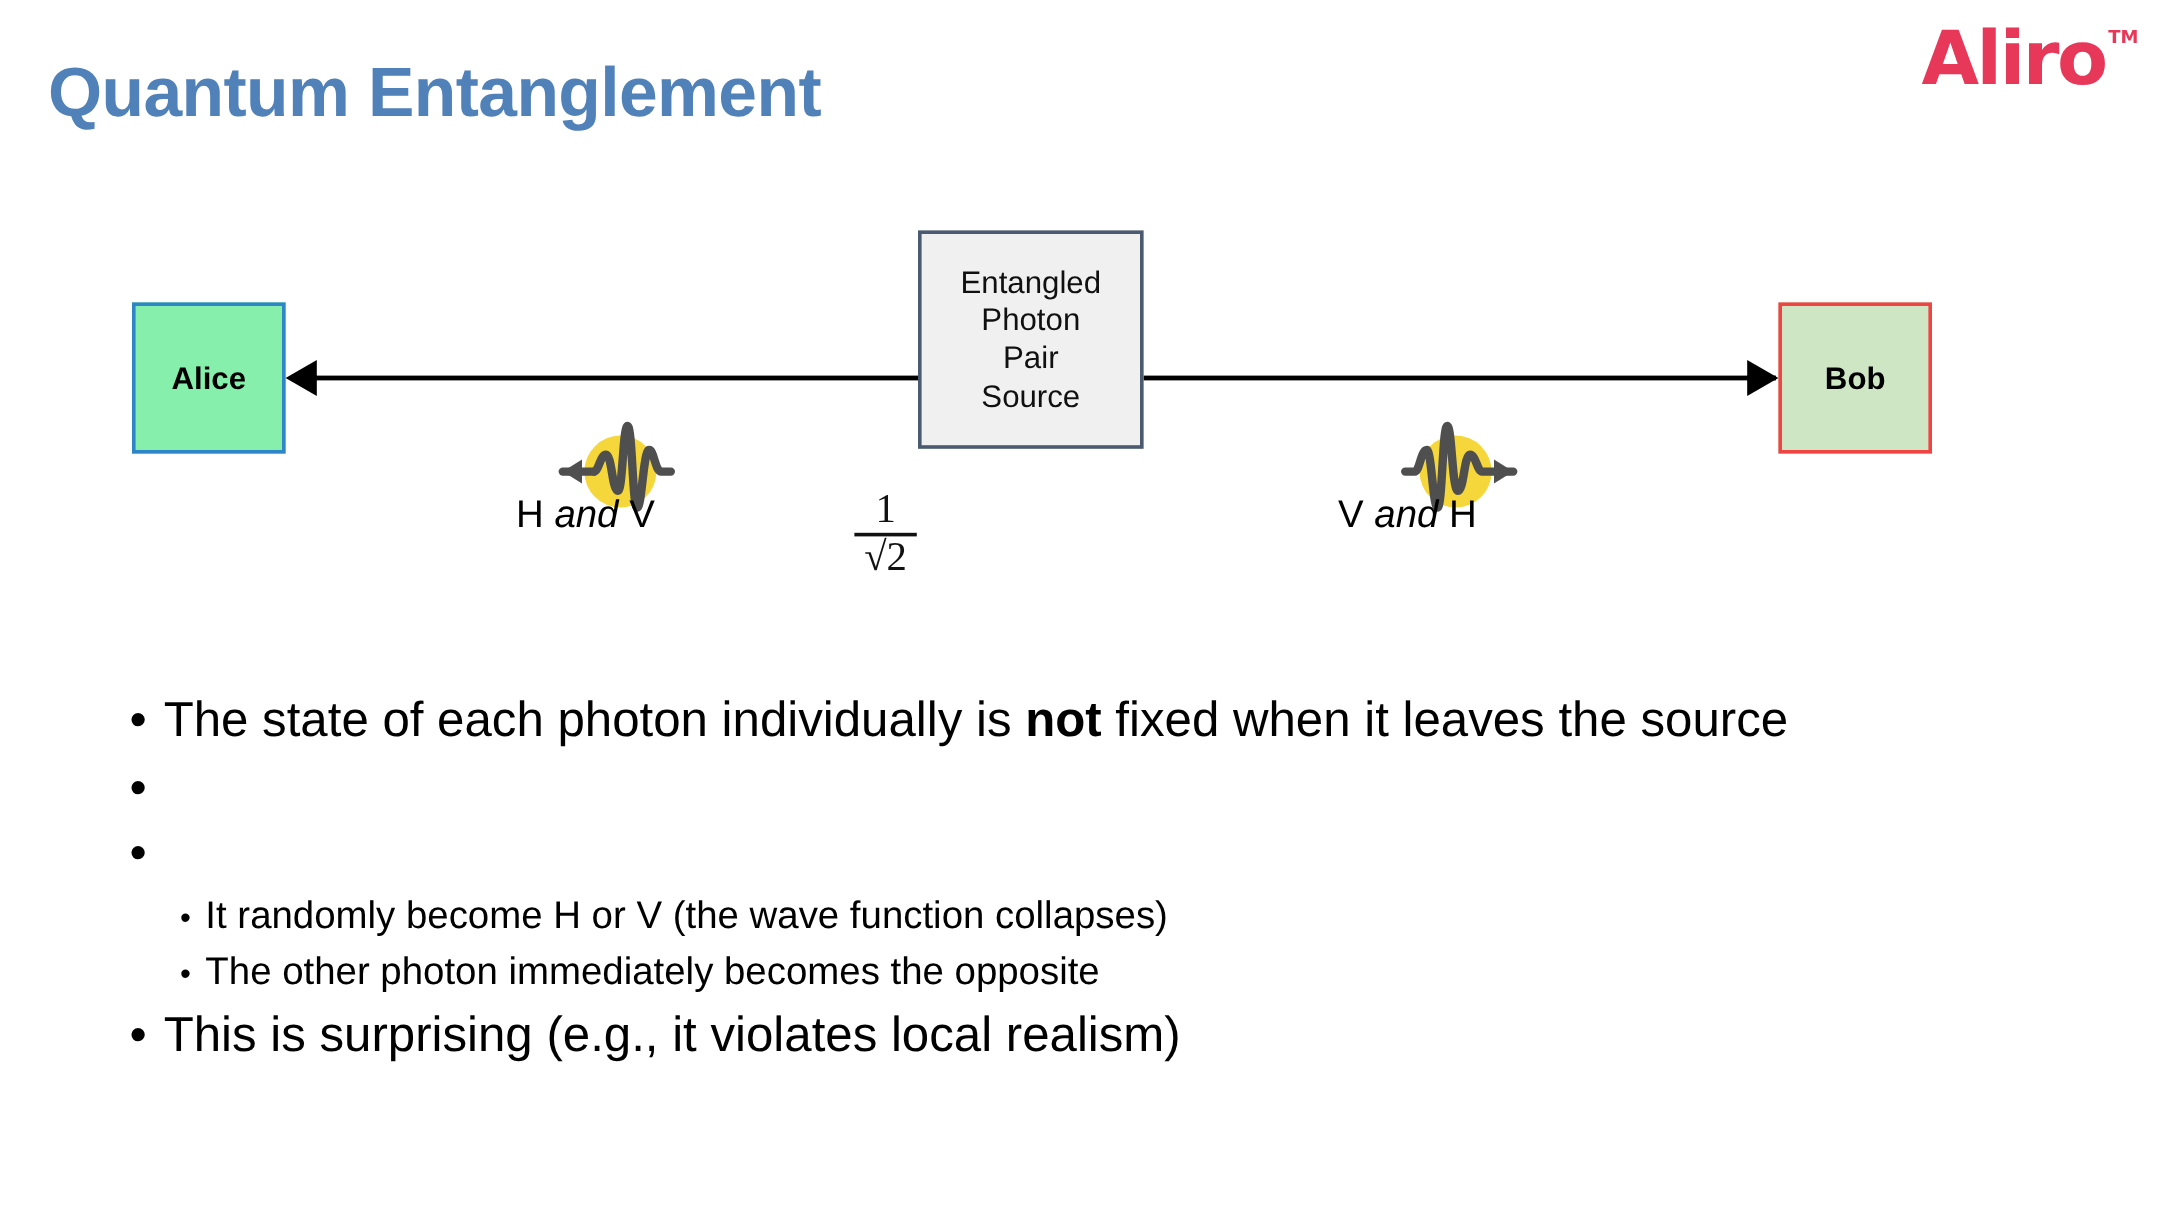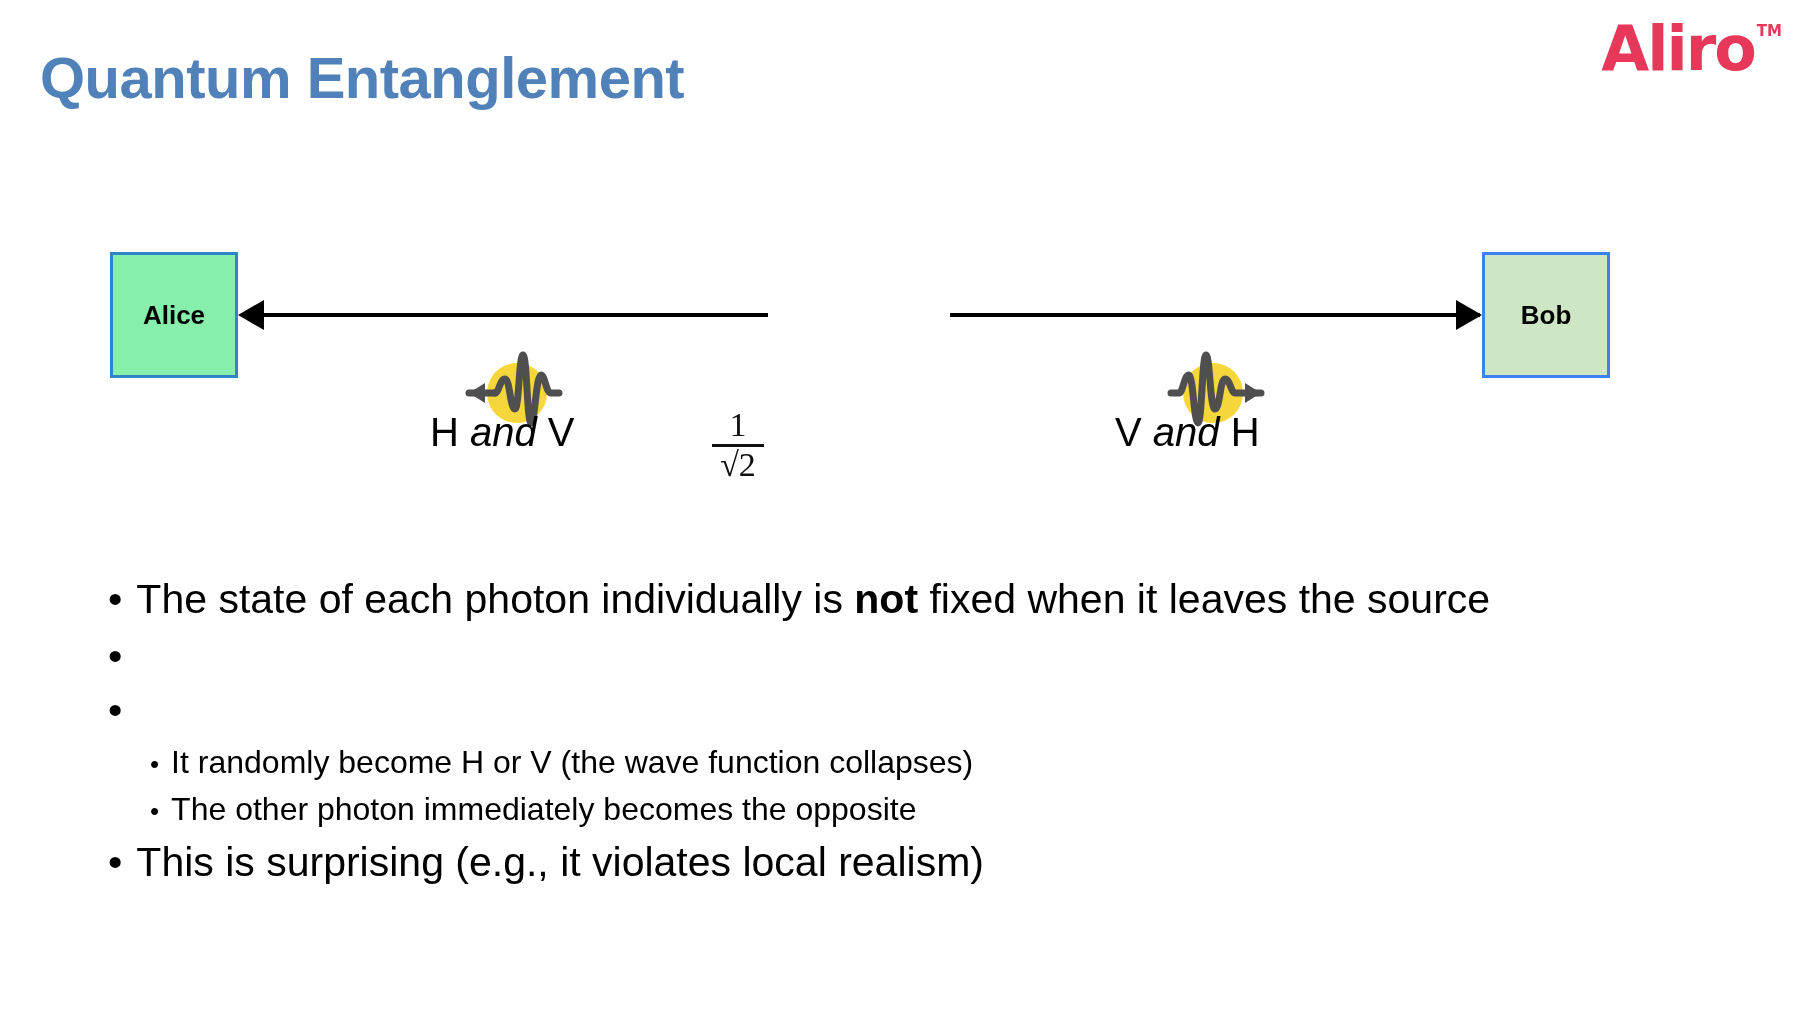--- a/index.html
+++ b/index.html
@@ -78,21 +78,21 @@
     height: 126px;
     background: #86efac;
     border: 3px solid #2e86c8;
   }
   #bob-box {
     left: 1482px;
     top: 92px;
     width: 128px;
     height: 126px;
     background: #cfe6c5;
-    border: 3px solid #3b82f6;
+    border: 3px solid #ef4444;
   }
 
   #source-box {
     position: absolute;
     left: 765px;
     top: 32px;
     width: 188px;
     height: 182px;
     box-sizing: border-box;
     background: #f0f0f0;
@@ -128,21 +128,21 @@
   #arrow-right-head { left: 1456px; border-left: 26px solid #000; }
 
   
   .photon-icon { position: absolute; top: 185px; }
   #photon-left  { left: 455px; }
   #photon-right { left: 1155px; }
 
   
   .pol-label {
     position: absolute;
-    font-size: 40px;
+    font-size: 32px;
     color: #000;
     white-space: nowrap;
   }
   .pol-label .it { font-style: italic; }
   #label-left  { left: 430px;  top: 250px; }
   #label-right { left: 1115px; top: 250px; }
 
   
   #state-formula {
     position: absolute;
@@ -209,20 +209,26 @@
   <div id="arrow-right-head" class="arrow-head"></div>
 
   <div id="alice-box" class="party-box">
     <span>Alice</span>
   </div>
 
   <div id="bob-box" class="party-box">
     <span>Bob</span>
   </div>
 
+  <div id="source-box">
+    <span>Entangled</span>
+    <span>Photon</span>
+    <span>Pair</span>
+    <span>Source</span>
+  </div>
 
   <span id="photon-left" class="photon-icon">
     <svg width="120" height="90" viewBox="0 0 120 90">
       <circle cx="62" cy="48" r="30" fill="#f5d73c"></circle>
       <path d="M14 48 H40" stroke="#4f4f4f" stroke-width="7" fill="none" stroke-linecap="round"></path>
       <path d="M14 48 L30 38 L30 58 Z" fill="#4f4f4f"></path>
       <path d="M40 48 C44 48 45 34 50 34 C55 34 55 64 60 64 C64 64 64 10 68 10 C72 10 72 78 76 78 C80 78 81 30 86 30 C90 30 91 48 96 48 H104" stroke="#4f4f4f" stroke-width="7" fill="none" stroke-linejoin="round" stroke-linecap="round"></path>
     </svg>
   </span>
 

